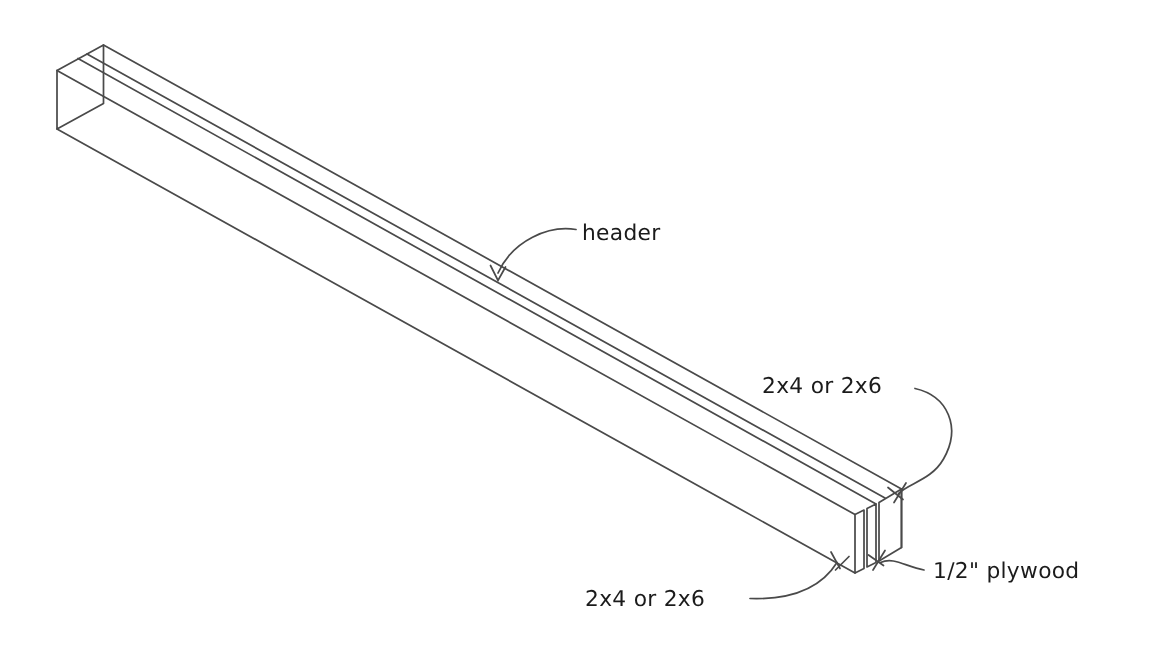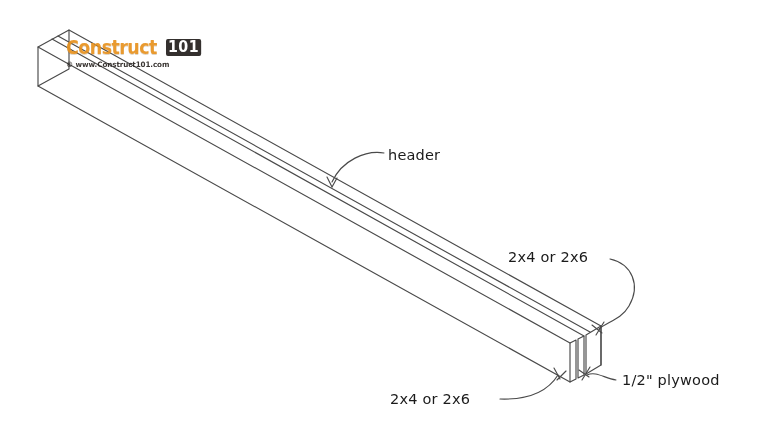--- a/index.html
+++ b/index.html
@@ -130,21 +130,14 @@
 
     <text class="callout-text" x="388" y="160" text-anchor="start">header</text>
 
     <text class="callout-text" x="508" y="262" text-anchor="start">2x4 or 2x6</text>
 
     <text class="callout-text" x="622" y="385" text-anchor="start">1/2" plywood</text>
 
     <text class="callout-text" x="390" y="404" text-anchor="start">2x4 or 2x6</text>
   </svg>
 
-  <div id="watermark">
-    <div id="logo-wordmark">
-      <span id="logo-construct">Construct</span>
-      <span id="logo-badge">101</span>
-    </div>
-    <div id="logo-copyright">© www.Construct101.com</div>
-  </div>
 
 </div>
 
 </body></html>

